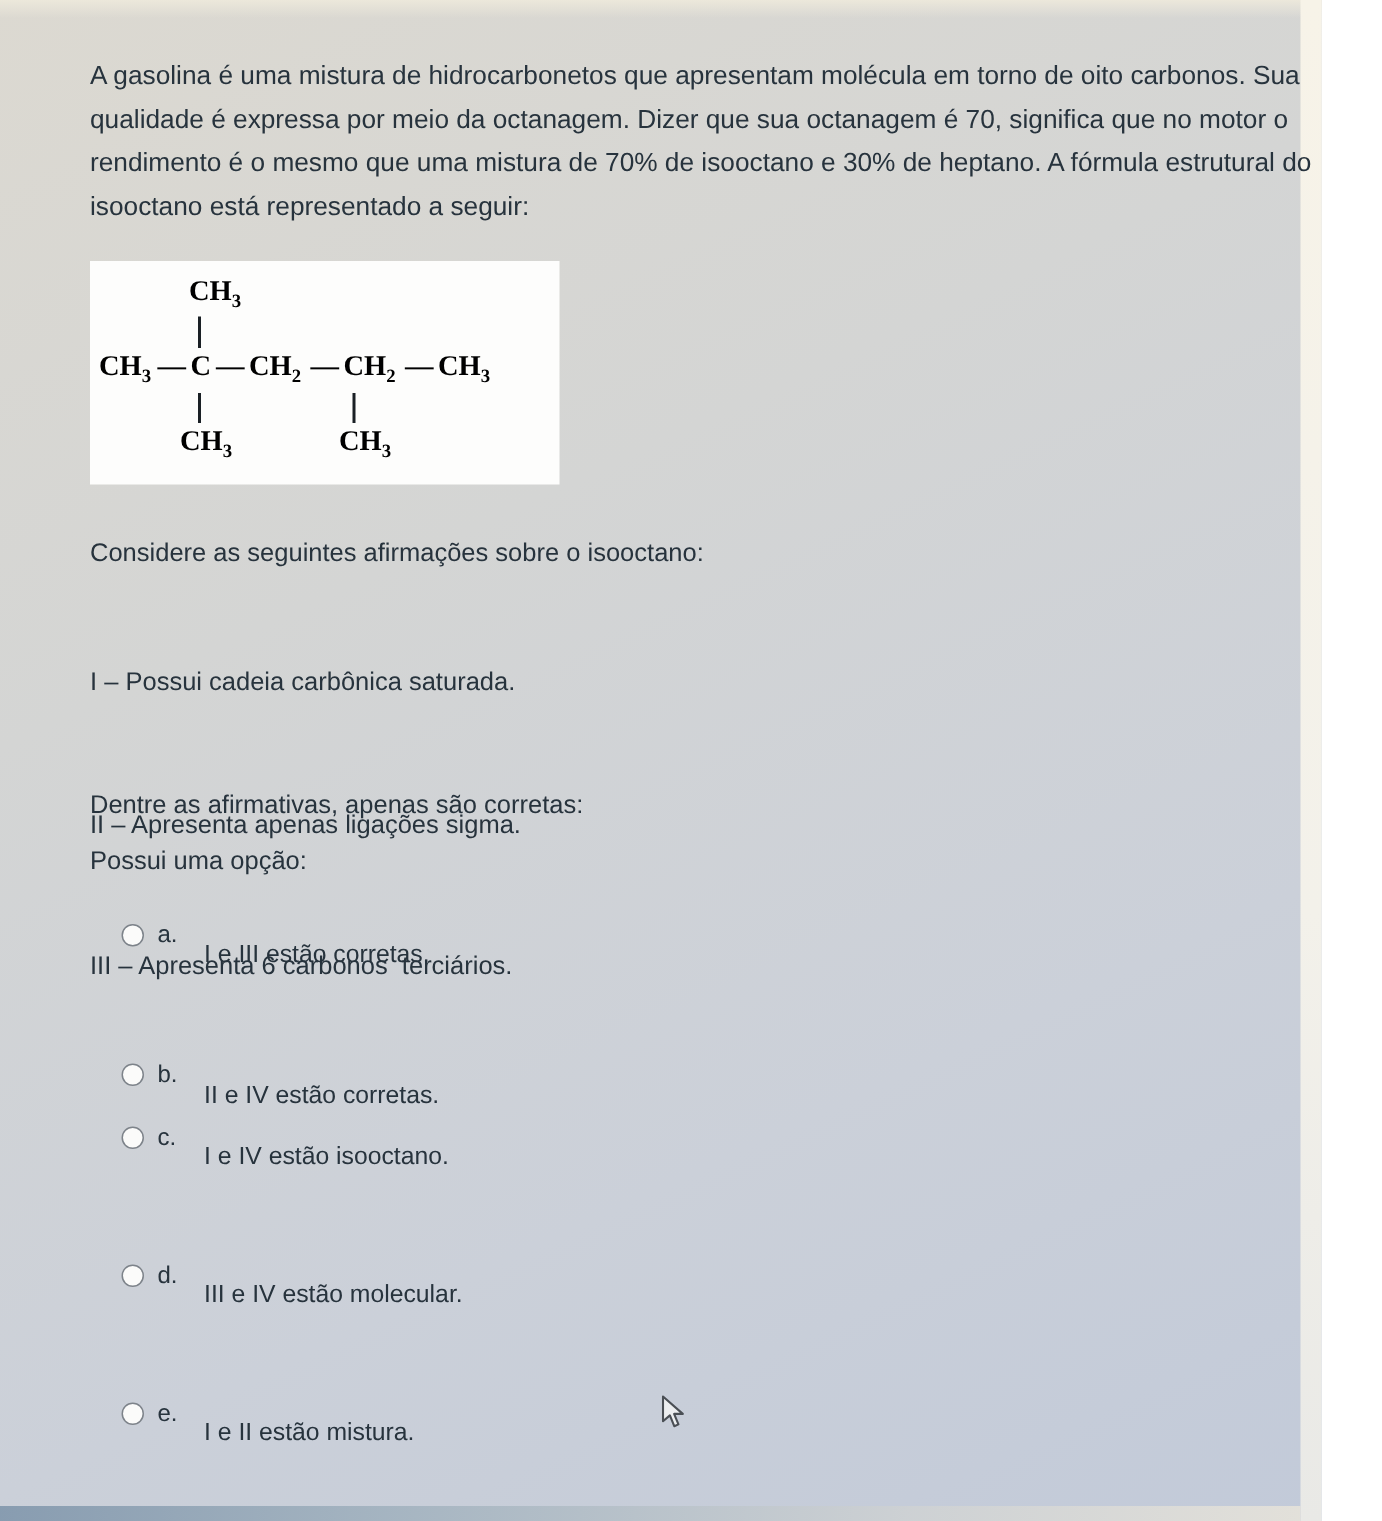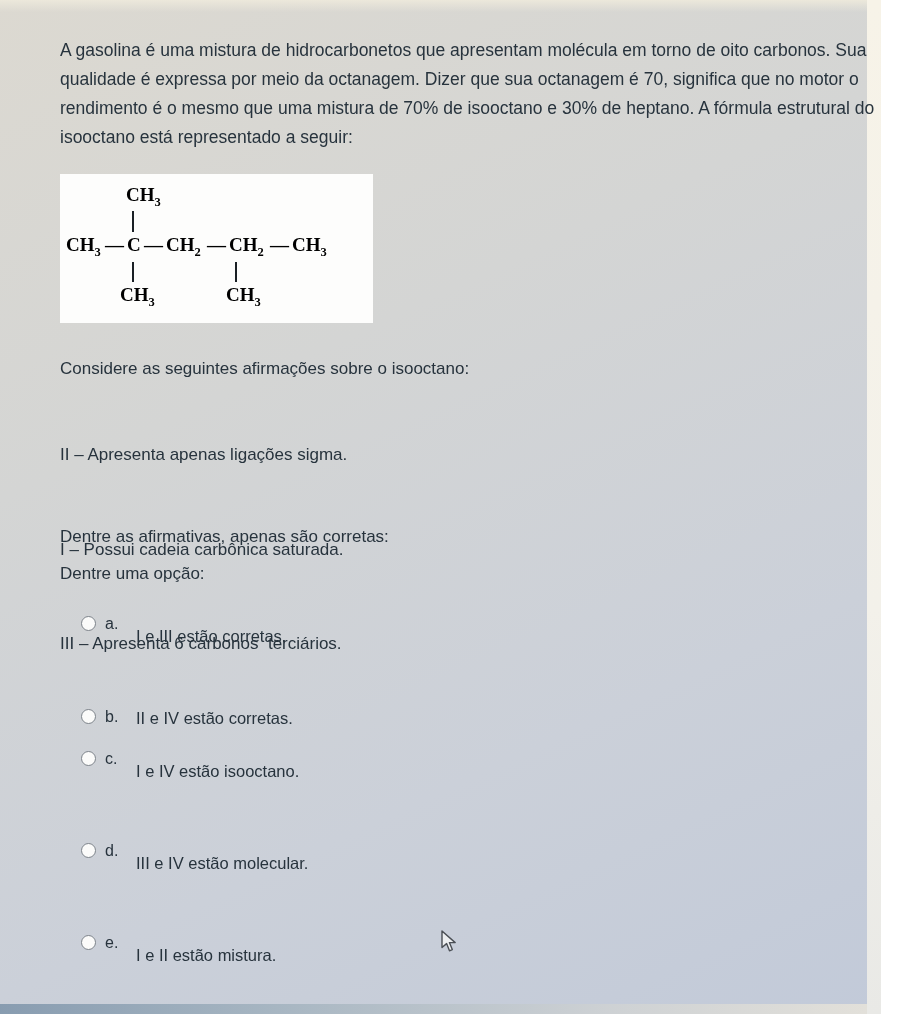--- a/index.html
+++ b/index.html
@@ -48,21 +48,21 @@
     cursor:default;
   }
   .radio{
     width:15px; height:15px; flex:0 0 15px;
     border-radius:50%;
     border:1.5px solid #7d838a;
     background:#fbfbfa;
     margin-top:4px;
   }
   .letter{ width:22px; margin-left:9px; margin-top:3px; font-size:16px; }
-  .answer{ margin-left:9px; margin-top:4px; font-size:16.5px; }
+  .answer{ margin-left:9px; margin-top:16px; font-size:16.5px; }
   .option.stacked .answer{ margin-top:15px; }
 
   .cursor{ position:absolute; left:441px; top:930px; }
 </style>
 </head>
 <body>
 
 <div class="page">
   <div class="edge-top"></div>
   <div class="edge-right"></div>
@@ -88,28 +88,28 @@
     <div class="bondv" style="left:72px;  top:88px; height:20px;"></div>
     <div class="bondv" style="left:175px; top:88px; height:20px;"></div>
 
     <span class="chem" style="left:60px;  top:110px;"><span>CH</span><sub>3</sub></span>
     <span class="chem" style="left:166px; top:110px;"><span>CH</span><sub>3</sub></span>
   </div>
 
   <div class="line" style="top:347px;margin-top:12px;">Considere as seguintes afirmações sobre o isooctano:</div>
 
   <div class="statements">
+    <div>I – Possui cadeia carbônica saturada.</div>
     <div>II – Apresenta apenas ligações sigma.</div>
-    <div>I – Possui cadeia carbônica saturada.</div>
     <div>III – Apresenta 6 carbonos  terciários.</div>
   </div>
 
   <div class="line" style="top:527px;">Dentre as afirmativas, apenas são corretas:</div>
 
-  <div class="line" style="top:564px;">Dentre uma opção:</div>
+  <div class="line" style="top:564px;">Possui uma opção:</div>
 
   <div class="option stacked" style="top:612px;">
     <span class="radio"></span>
     <span class="letter">a.</span>
     <span class="answer">I e III estão corretas.</span>
   </div>
 
   <div class="option inline" style="top:705px;">
     <span class="radio"></span>
     <span class="letter">b.</span>

